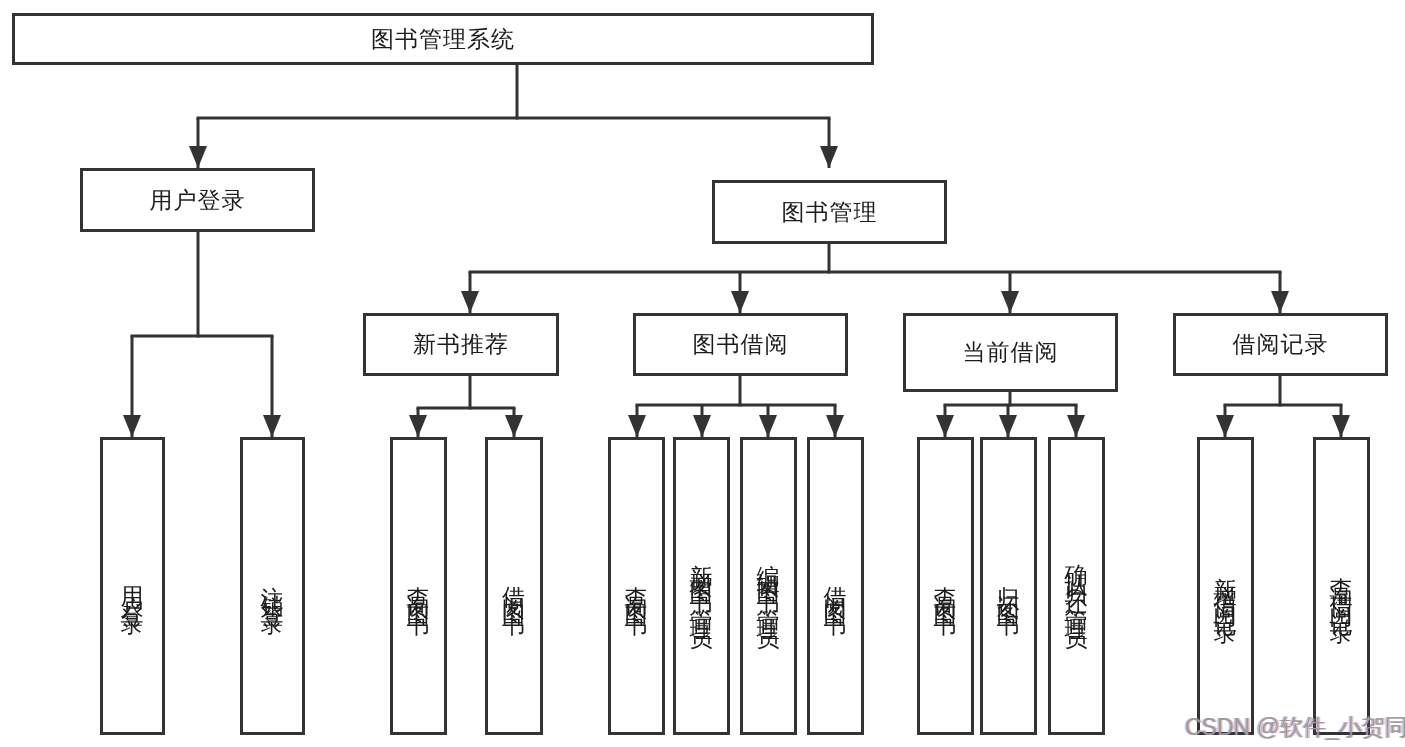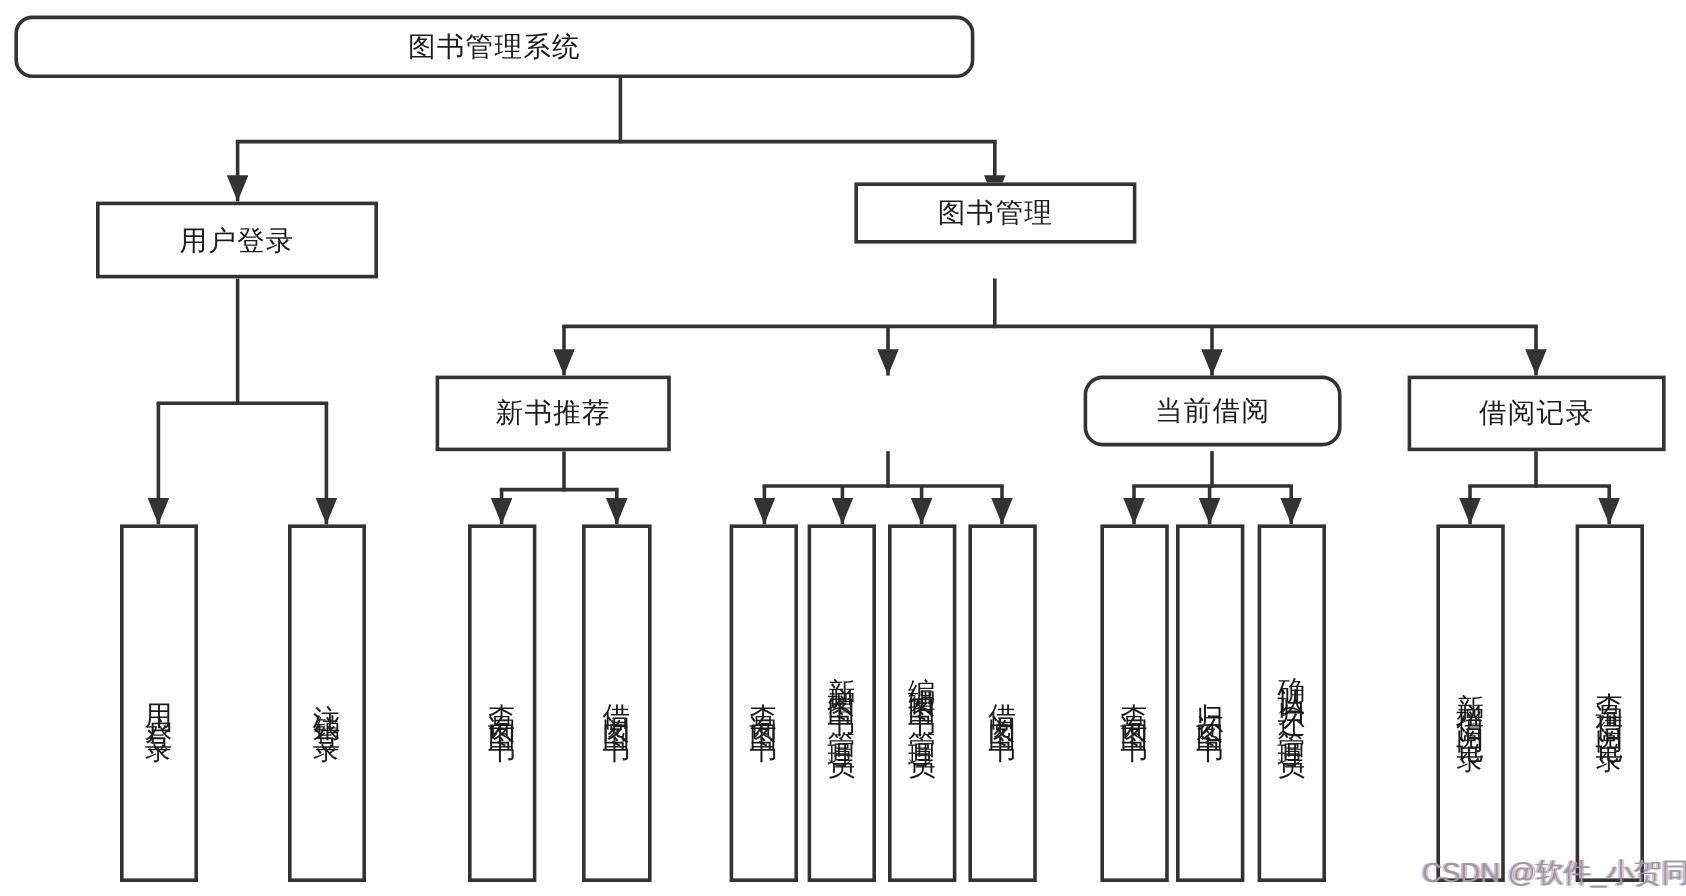--- a/index.html
+++ b/index.html
@@ -104,27 +104,28 @@
     <line x1="945" y1="405" x2="945" y2="437" marker-end="url(#ah)"></line>
     <line x1="1008" y1="405" x2="1008" y2="437" marker-end="url(#ah)"></line>
     <line x1="1076" y1="405" x2="1076" y2="437" marker-end="url(#ah)"></line>
 
     <line x1="1280" y1="376" x2="1280" y2="406.5"></line>
     <line x1="1223.5" y1="405" x2="1342.5" y2="405"></line>
     <line x1="1225" y1="405" x2="1225" y2="437" marker-end="url(#ah)"></line>
     <line x1="1341" y1="405" x2="1341" y2="437" marker-end="url(#ah)"></line>
   </svg>
 
-  <div class="node hnode" style="left:12px; top:13px; width:800px; height:52px;border-radius:15px;">图书管理系统</div>
+  <div class="node hnode" style="left:12px; top:13px; width:862px; height:52px;">图书管理系统</div>
 
   <div class="node hnode" style="left:80px; top:168px; width:235px; height:64px;">用户登录</div>
-  <div class="node hnode" style="left:712px; top:152px; width:235px; height:51px;text-align:center;">图书管理</div>
+  <div class="node hnode" style="left:712px; top:180px; width:235px; height:64px;text-align:center;">图书管理</div>
 
   <div class="node hnode" style="left:363px; top:313px; width:196px; height:63px;">新书推荐</div>
-  <div class="node hnode" style="left:903px; top:313px; width:215px; height:59px;border-radius:16px;">当前借阅</div>
+  <div class="node hnode" style="left:633px; top:313px; width:215px; height:63px;">图书借阅</div>
+  <div class="node hnode" style="left:903px; top:313px; width:215px; height:79px;">当前借阅</div>
   <div class="node hnode" style="left:1173px; top:313px; width:215px; height:63px;">借阅记录</div>
 
   <div class="node vnode" style="left:100px; top:437px; width:65px; height:298px;">
     <span class="vtext">用户登录</span>
   </div>
   <div class="node vnode" style="left:240px; top:437px; width:65px; height:298px;">
     <span class="vtext">注销登录</span>
   </div>
 
   <div class="node vnode" style="left:390px; top:437px; width:57px; height:298px;">

